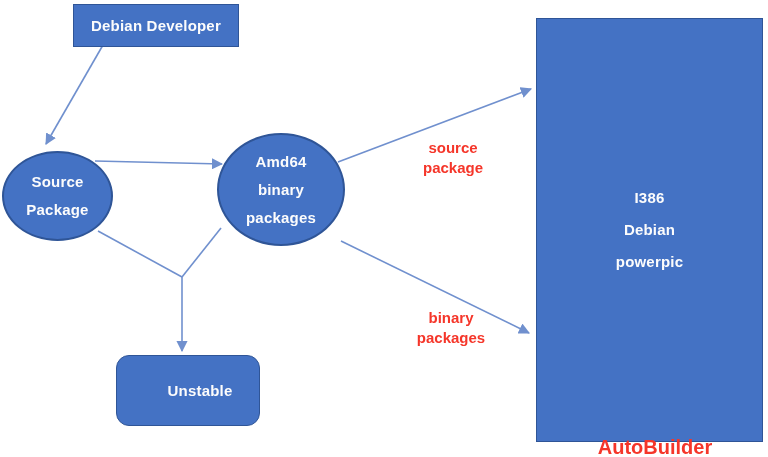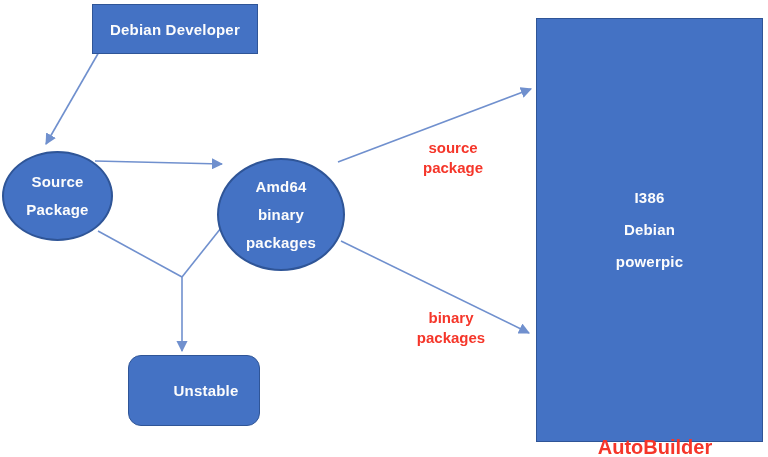--- a/index.html
+++ b/index.html
@@ -46,40 +46,40 @@
     align-items: center;
     justify-content: center;
     text-align: center;
     font-size: 15px;
     font-weight: 600;
     letter-spacing: 0.2px;
   }
   .node span { display: block; }
 
   .node-debian {
-    left: 92px; top: 4px;
-    width: 166px; height: 50px;
+    left: 73px; top: 4px;
+    width: 166px; height: 43px;
     border-width: 1.5px;
   }
   .node-source {
     left: 2px; top: 151px;
     width: 111px; height: 90px;
     border-radius: 50%;
     line-height: 28px;
   }
   .node-amd64 {
-    left: 217px; top: 158px;
+    left: 217px; top: 133px;
     width: 128px; height: 113px;
     border-radius: 50%;
     line-height: 28px;
     text-align: center;
   }
   .node-unstable {
-    left: 128px; top: 355px;
-    width: 132px; height: 71px;
+    left: 116px; top: 355px;
+    width: 144px; height: 71px;
     border-radius: 13px;
     border-width: 1.5px;
     padding-left: 24px;
   }
   .node-autobuilder {
     left: 536px; top: 18px;
     width: 227px; height: 424px;
     line-height: 32px;
     border-width: 1.5px;
   }

